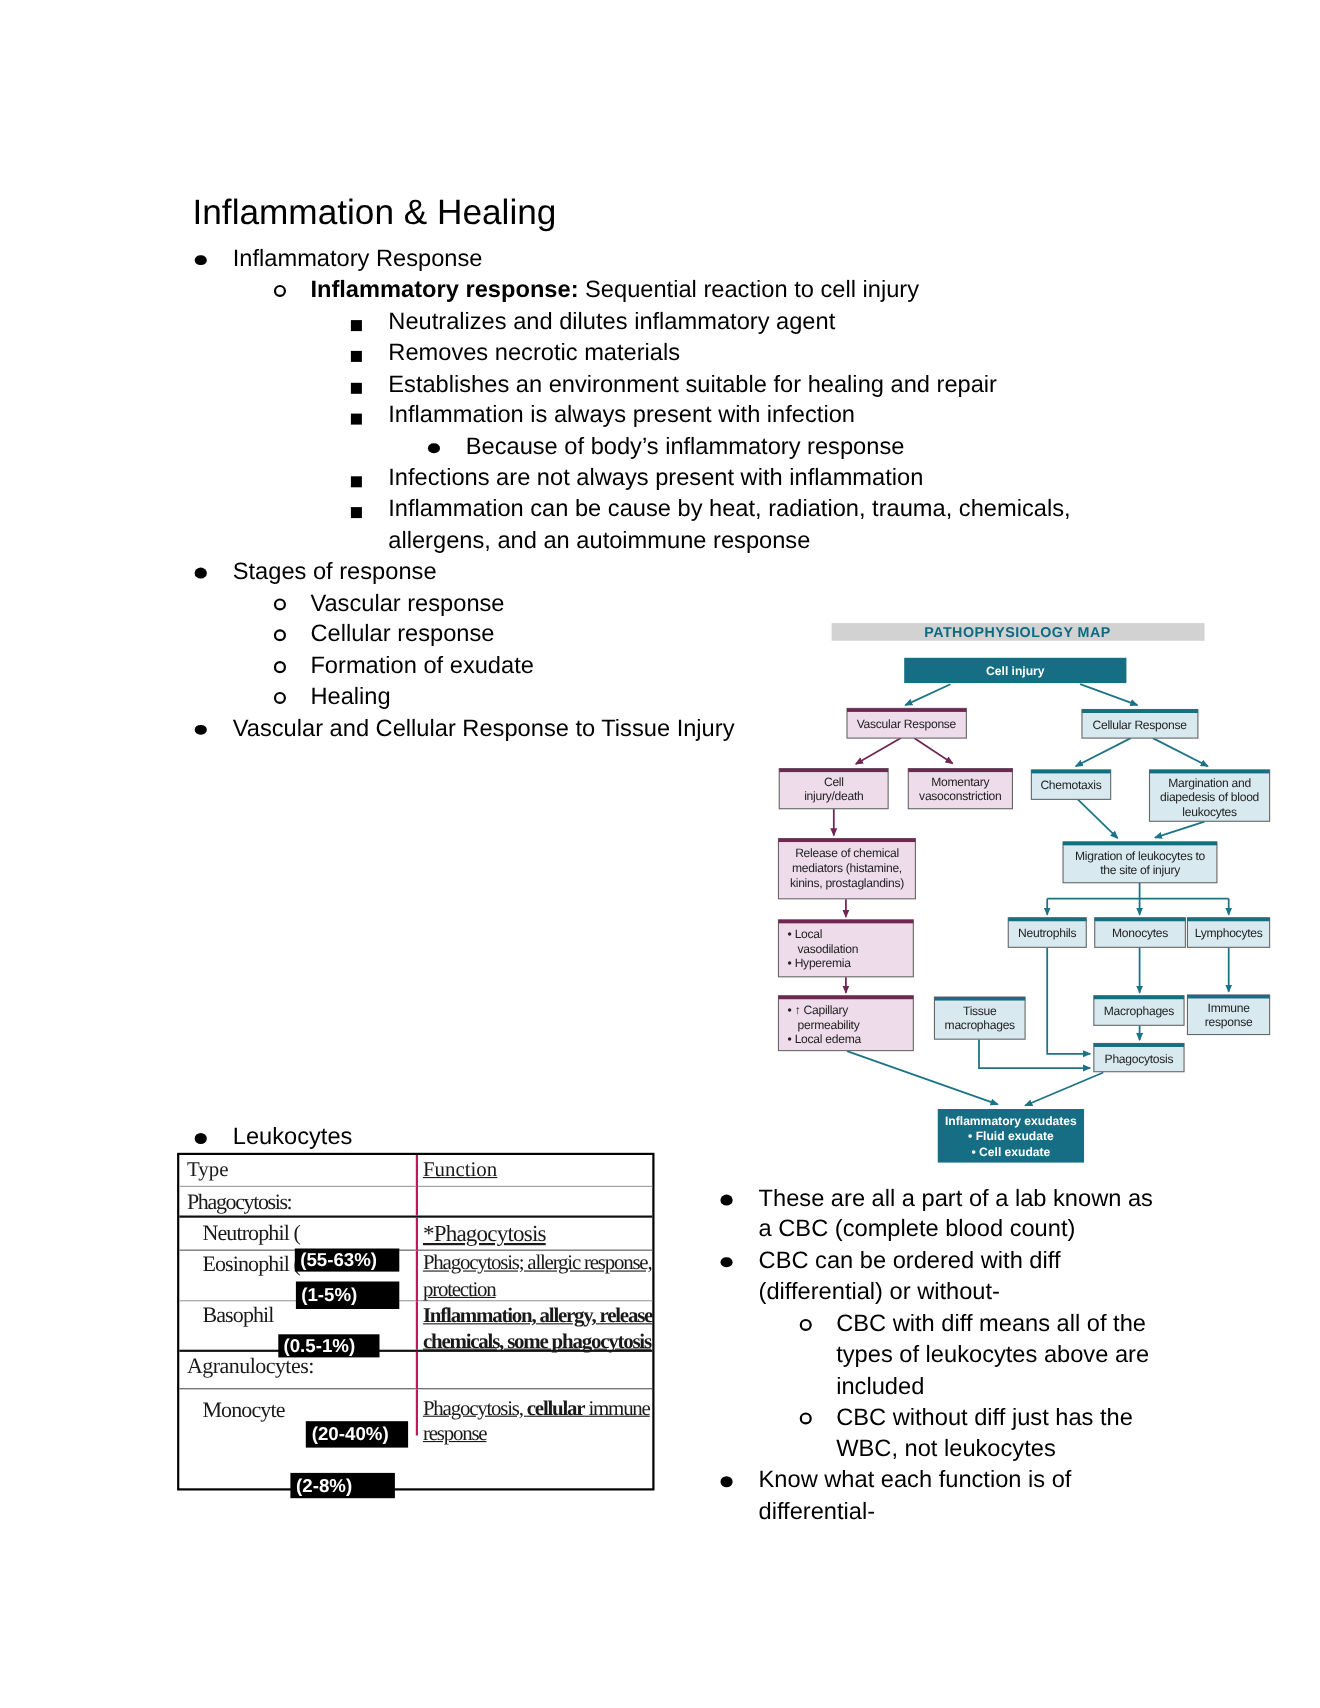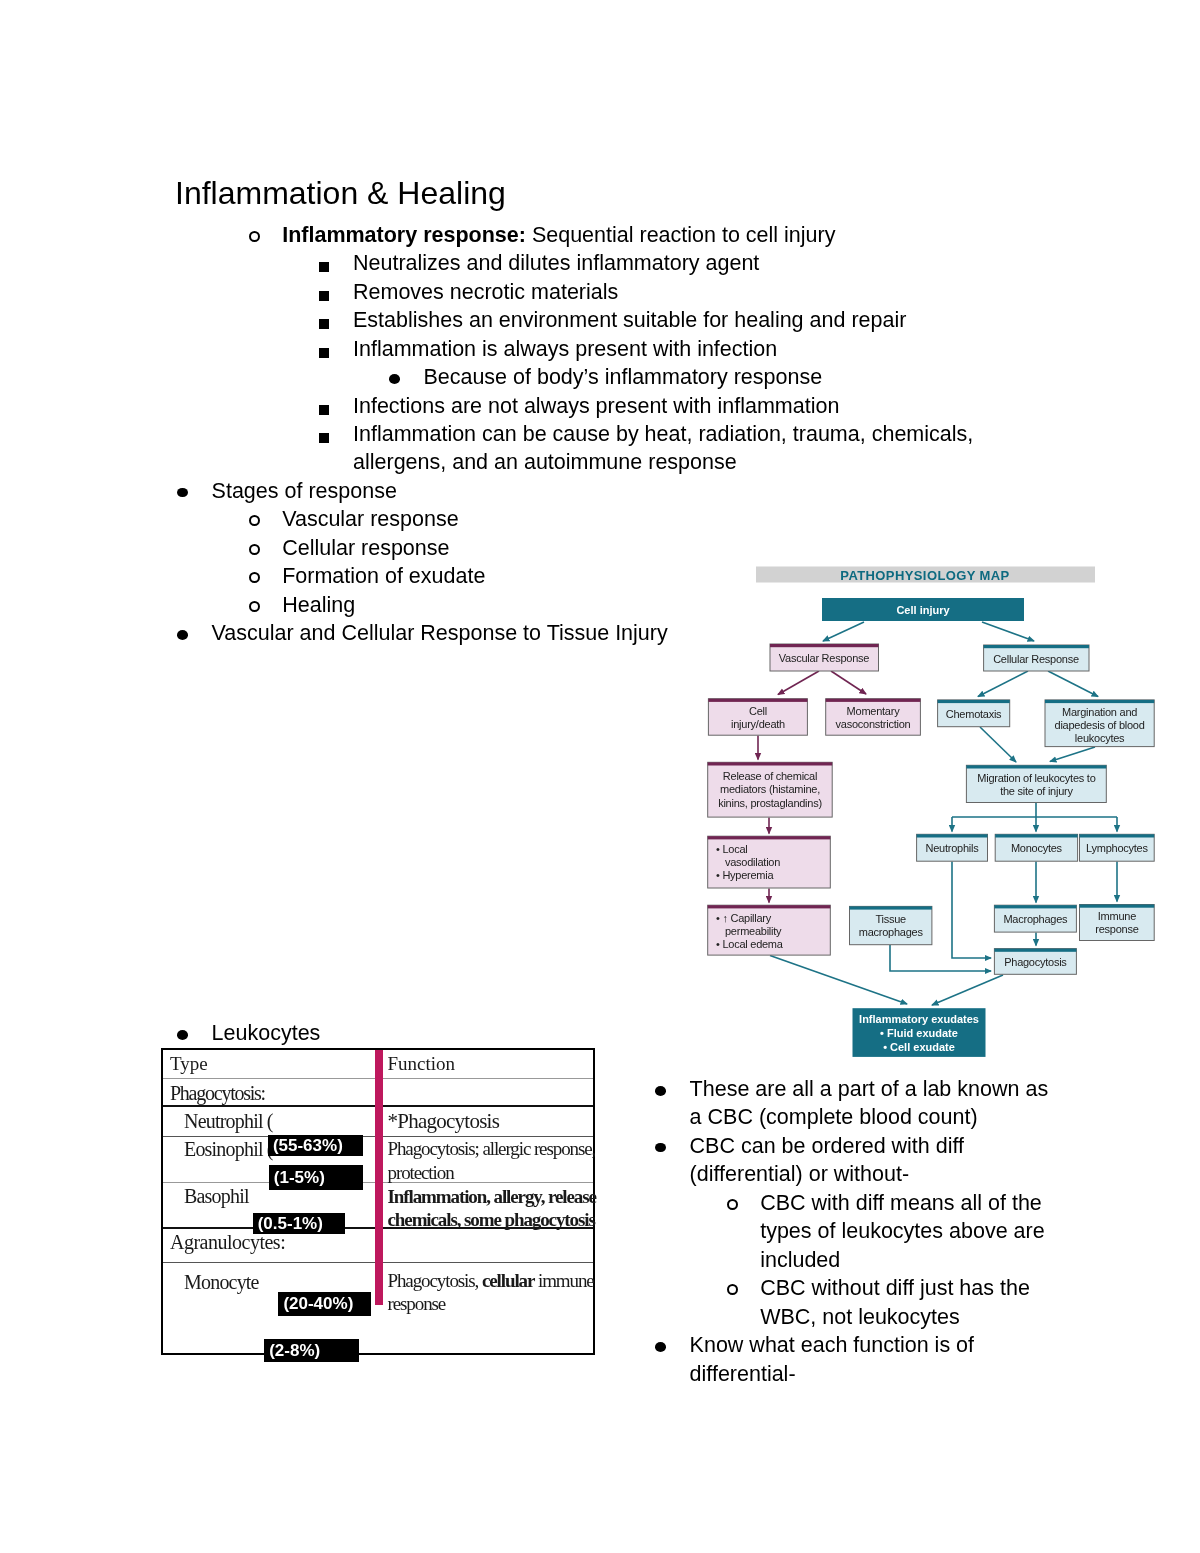--- a/index.html
+++ b/index.html
@@ -13,34 +13,35 @@
 .l4{padding-left:282.4px;}
 .b1{position:absolute;left:36px;top:11px;width:11px;height:9.5px;background:#000;border-radius:50%;}
 .b2{position:absolute;left:108px;top:10px;width:7px;height:7px;border:2px solid #000;border-radius:50%;background:#fff;}
 .b3{position:absolute;left:178px;top:13px;width:10px;height:10px;background:#000;}
 .b4{position:absolute;left:248px;top:11px;width:11px;height:9.5px;background:#000;border-radius:50%;}
 .rb1{position:absolute;left:36px;top:11px;width:11px;height:9.5px;background:#000;border-radius:50%;}
 .rb2{position:absolute;left:108px;top:10px;width:7px;height:7px;border:2px solid #000;border-radius:50%;background:#fff;}
 #tblwrap{position:absolute;left:161px;top:1048px;width:429.5px;height:302.5px;border:2.5px solid #000;}
 #lktable{border-collapse:collapse;table-layout:fixed;width:100%;font-family:"Liberation Serif",serif;font-size:19px;color:#1a1a1a;}
 #lktable td{vertical-align:top;padding:0 0 0 7px;line-height:23px;letter-spacing:-1.1px;white-space:nowrap;}
-#lktable td.c2{border-left:8px solid #be185d;padding-left:5px;}
+#lktable td.c2{border-left:2px solid #be185d;padding-left:5px;text-decoration:underline;}
 #lktable td.nm{padding-left:21px;font-size:20px;letter-spacing:-0.8px;}
 .cc{overflow:visible;box-sizing:border-box;}
 .thin{border-bottom:1px solid #999;}
 .med{border-bottom:1px solid #555;}
 .thick{border-bottom:2px solid #111;}
 .hl{position:absolute;background:#000;color:#fff;font-family:"Liberation Sans",sans-serif;font-weight:bold;font-size:17px;}
 .hl span{position:absolute;left:5px;top:1px;}
 </style>
 </head>
 <body>
 <div id="title">Inflammation &amp; Healing</div>
 
 <div class="list" style="left:141px;top:220.8px;width:918px;">
+<div class="li l1"><span class="b1"></span>Inflammatory Response</div>
 <div class="li l2"><span class="b2"></span><b>Inflammatory response:</b> Sequential reaction to cell injury</div>
 <div class="li l3"><span class="b3"></span>Neutralizes and dilutes inflammatory agent</div>
 <div class="li l3"><span class="b3"></span>Removes necrotic materials</div>
 <div class="li l3"><span class="b3"></span>Establishes an environment suitable for healing and repair</div>
 <div class="li l3"><span class="b3"></span>Inflammation is always present with infection</div>
 <div class="li l4"><span class="b4"></span>Because of body’s inflammatory response</div>
 <div class="li l3"><span class="b3"></span>Infections are not always present with inflammation</div>
 <div class="li l3"><span class="b3"></span>Inflammation can be cause by heat, radiation, trauma, chemicals,<br>allergens, and an autoimmune response</div>
 <div class="li l1"><span class="b1"></span>Stages of response</div>
 <div class="li l2"><span class="b2"></span>Vascular response</div>

